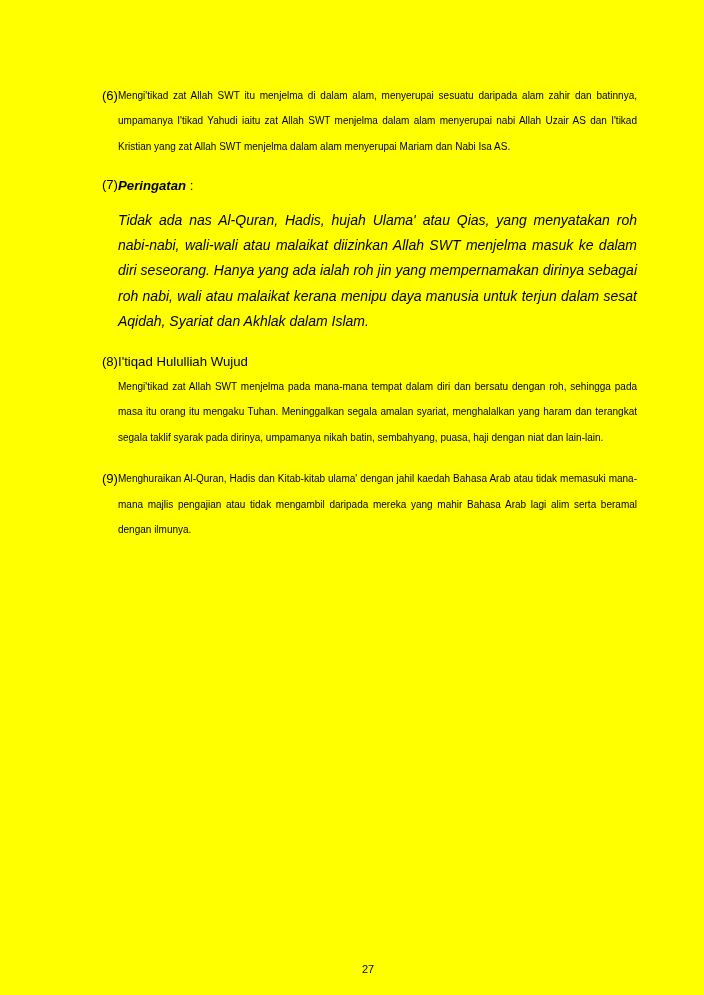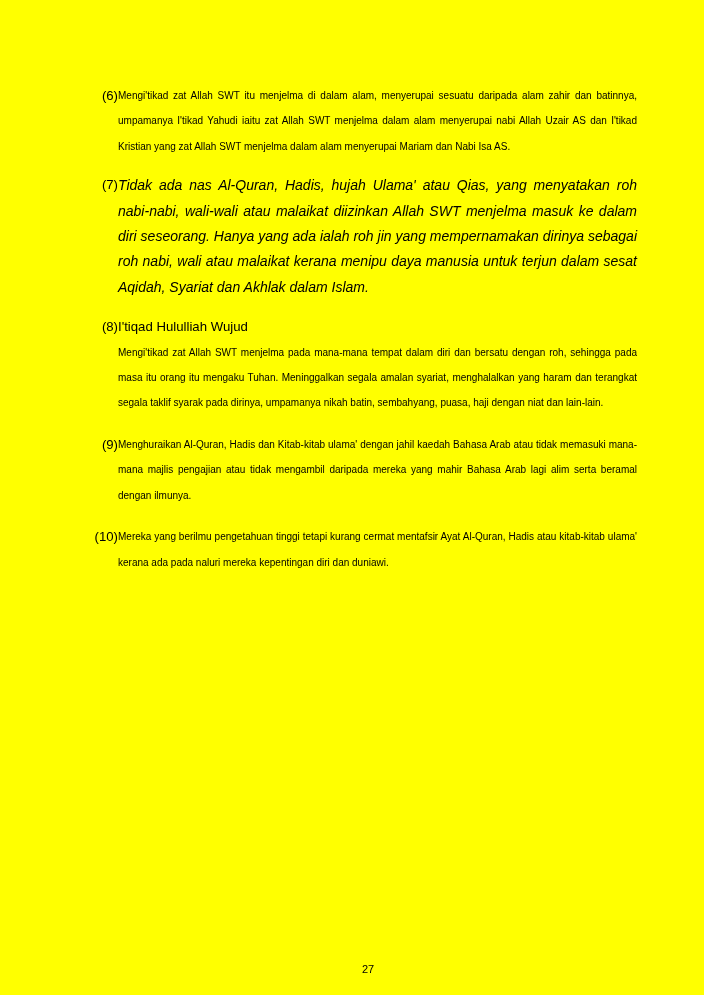--- a/index.html
+++ b/index.html
@@ -126,35 +126,32 @@
     <div class="item">
       <span class="marker">(6)</span>
       <div class="body">Mengi'tikad zat  Allah SWT itu menjelma di dalam alam, menyerupai sesuatu daripada alam zahir dan batinnya, umpamanya I'tikad Yahudi iaitu zat Allah SWT menjelma dalam alam menyerupai nabi Allah Uzair AS dan I'tikad Kristian yang zat Allah SWT menjelma dalam alam menyerupai Mariam dan Nabi Isa AS.</div>
     </div>
 
     <div class="item">
       <span class="marker">(7)</span>
     </div>
 
     <div class="note">
+      <div class="note-label"><b>Peringatan</b><span class="colon"> :</span></div>
       <div class="note-text">Tidak ada nas Al-Quran, Hadis, hujah Ulama' atau Qias, yang menyatakan roh nabi-nabi, wali-wali atau malaikat diizinkan Allah SWT menjelma masuk ke dalam diri seseorang. Hanya yang ada ialah roh jin yang mempernamakan dirinya sebagai roh nabi, wali atau malaikat kerana menipu daya manusia untuk terjun dalam sesat Aqidah, Syariat dan Akhlak dalam Islam.</div>
     </div>
 
     <div class="item">
       <span class="marker">(8)</span>
       <div class="heading">I'tiqad Hululliah Wujud</div>
       <div class="body">Mengi'tikad zat Allah SWT menjelma pada mana-mana tempat dalam diri dan bersatu dengan roh, sehingga pada masa itu orang itu mengaku Tuhan. Meninggalkan segala amalan syariat, menghalalkan yang haram dan terangkat segala taklif syarak pada dirinya, umpamanya nikah batin, sembahyang, puasa, haji dengan niat dan lain-lain.</div>
     </div>
 
     <div class="item run-on-item">
       <span class="marker">(9)</span>
       <div class="body run-on">Menghuraikan Al-Quran, Hadis dan Kitab-kitab ulama' dengan jahil kaedah Bahasa Arab atau tidak memasuki mana-mana majlis pengajian atau tidak mengambil daripada mereka yang mahir Bahasa Arab lagi alim serta beramal dengan ilmunya.</div>
     </div>
 
-    <div class="item run-on-item wide">
-      <span class="marker">(10)</span>
-      <div class="body run-on">Mereka yang berilmu pengetahuan tinggi tetapi kurang cermat mentafsir Ayat Al-Quran, Hadis atau kitab-kitab ulama' kerana ada pada naluri mereka kepentingan diri dan duniawi.</div>
-    </div>
 
   </div>
 
   <div class="page-number">27</div>
 </div>
 
 </body></html>

